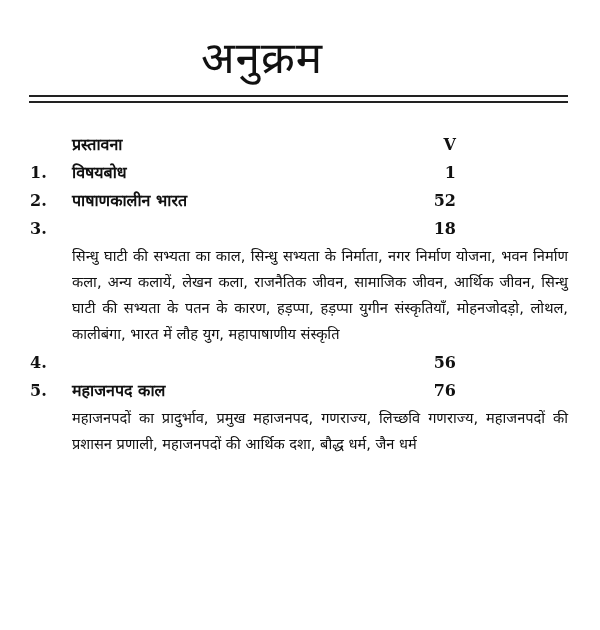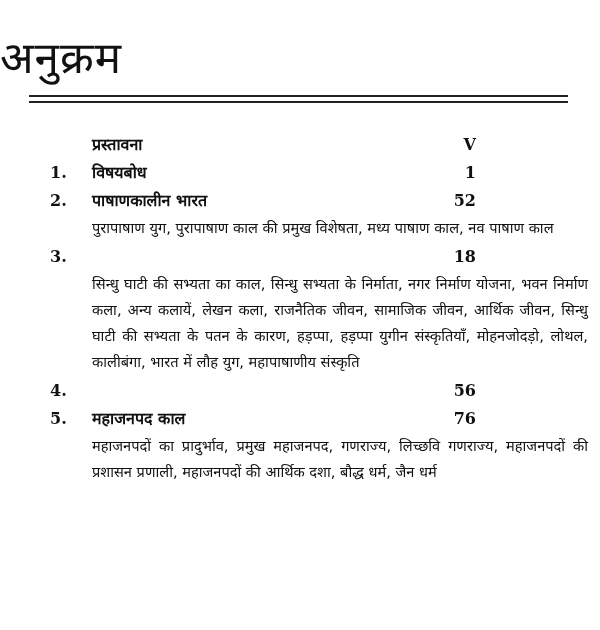--- a/index.html
+++ b/index.html
@@ -1,27 +1,27 @@
 <!DOCTYPE html>
 <html><head>
   <meta charset="utf-8">
   <style>
     html, body { margin: 0; padding: 0; background: #ffffff; }
     body {
       width: 600px; height: 630px; overflow: hidden; position: relative;
       font-family: "DejaVu Sans", sans-serif; color: #111;
     }
     .title {
-      position: absolute; top: 30px; left: 0; width: 524px; 
+      position: absolute; top: 30px; left: 0; width: 524px; text-align: center;
       font-size: 44px; line-height: 56px; font-weight: normal; letter-spacing: 1px;
     }
     .rule { position: absolute; left: 29px; width: 539px; background: #222; }
     .rule1 { top: 95px; height: 2px; }
     .rule2 { top: 101px; height: 2px; }
-    .toc { position: absolute; top: 131px; left: 0; width: 488px; padding-left: 20px; }
+    .toc { position: absolute; top: 131px; left: 0; width: 488px; }
     .entry { position: relative; }
     .head-row { position: relative; height: 28px; }
     .num {
       position: absolute; left: 30px; top: 0; font-family: "DejaVu Serif", serif;
       font-weight: bold; font-size: 16px; line-height: 28px;
     }
     .etitle {
       position: absolute; left: 72px; top: 0; font-weight: bold; font-size: 16px; line-height: 28px;
     }
     .page {
@@ -56,21 +56,20 @@
       <span class="page">1</span>
     </div>
   </div>
 
   <div class="entry">
     <div class="head-row">
       <span class="num">2.</span>
       <span class="etitle">पाषाणकालीन भारत</span>
       <span class="page">52</span>
     </div>
-    <div class="desc">पुरापाषाण युग, पुरापाषाण काल की प्रमुख विशेषता, मध्य पाषाण काल, नव पाषाण काल</div>
   </div>
 
   <div class="entry">
     <div class="head-row">
       <span class="num">3.</span>
       <span class="page">18</span>
     </div>
     <div class="desc">सिन्धु घाटी की सभ्यता का काल, सिन्धु सभ्यता के निर्माता, नगर निर्माण योजना, भवन निर्माण कला, अन्य कलायें, लेखन कला, राजनैतिक जीवन, सामाजिक जीवन, आर्थिक जीवन, सिन्धु घाटी की सभ्यता के पतन के कारण, हड़प्पा, हड़प्पा युगीन संस्कृतियाँ, मोहनजोदड़ो, लोथल, कालीबंगा, भारत में लौह युग, महापाषाणीय संस्कृति</div>
   </div>
 

